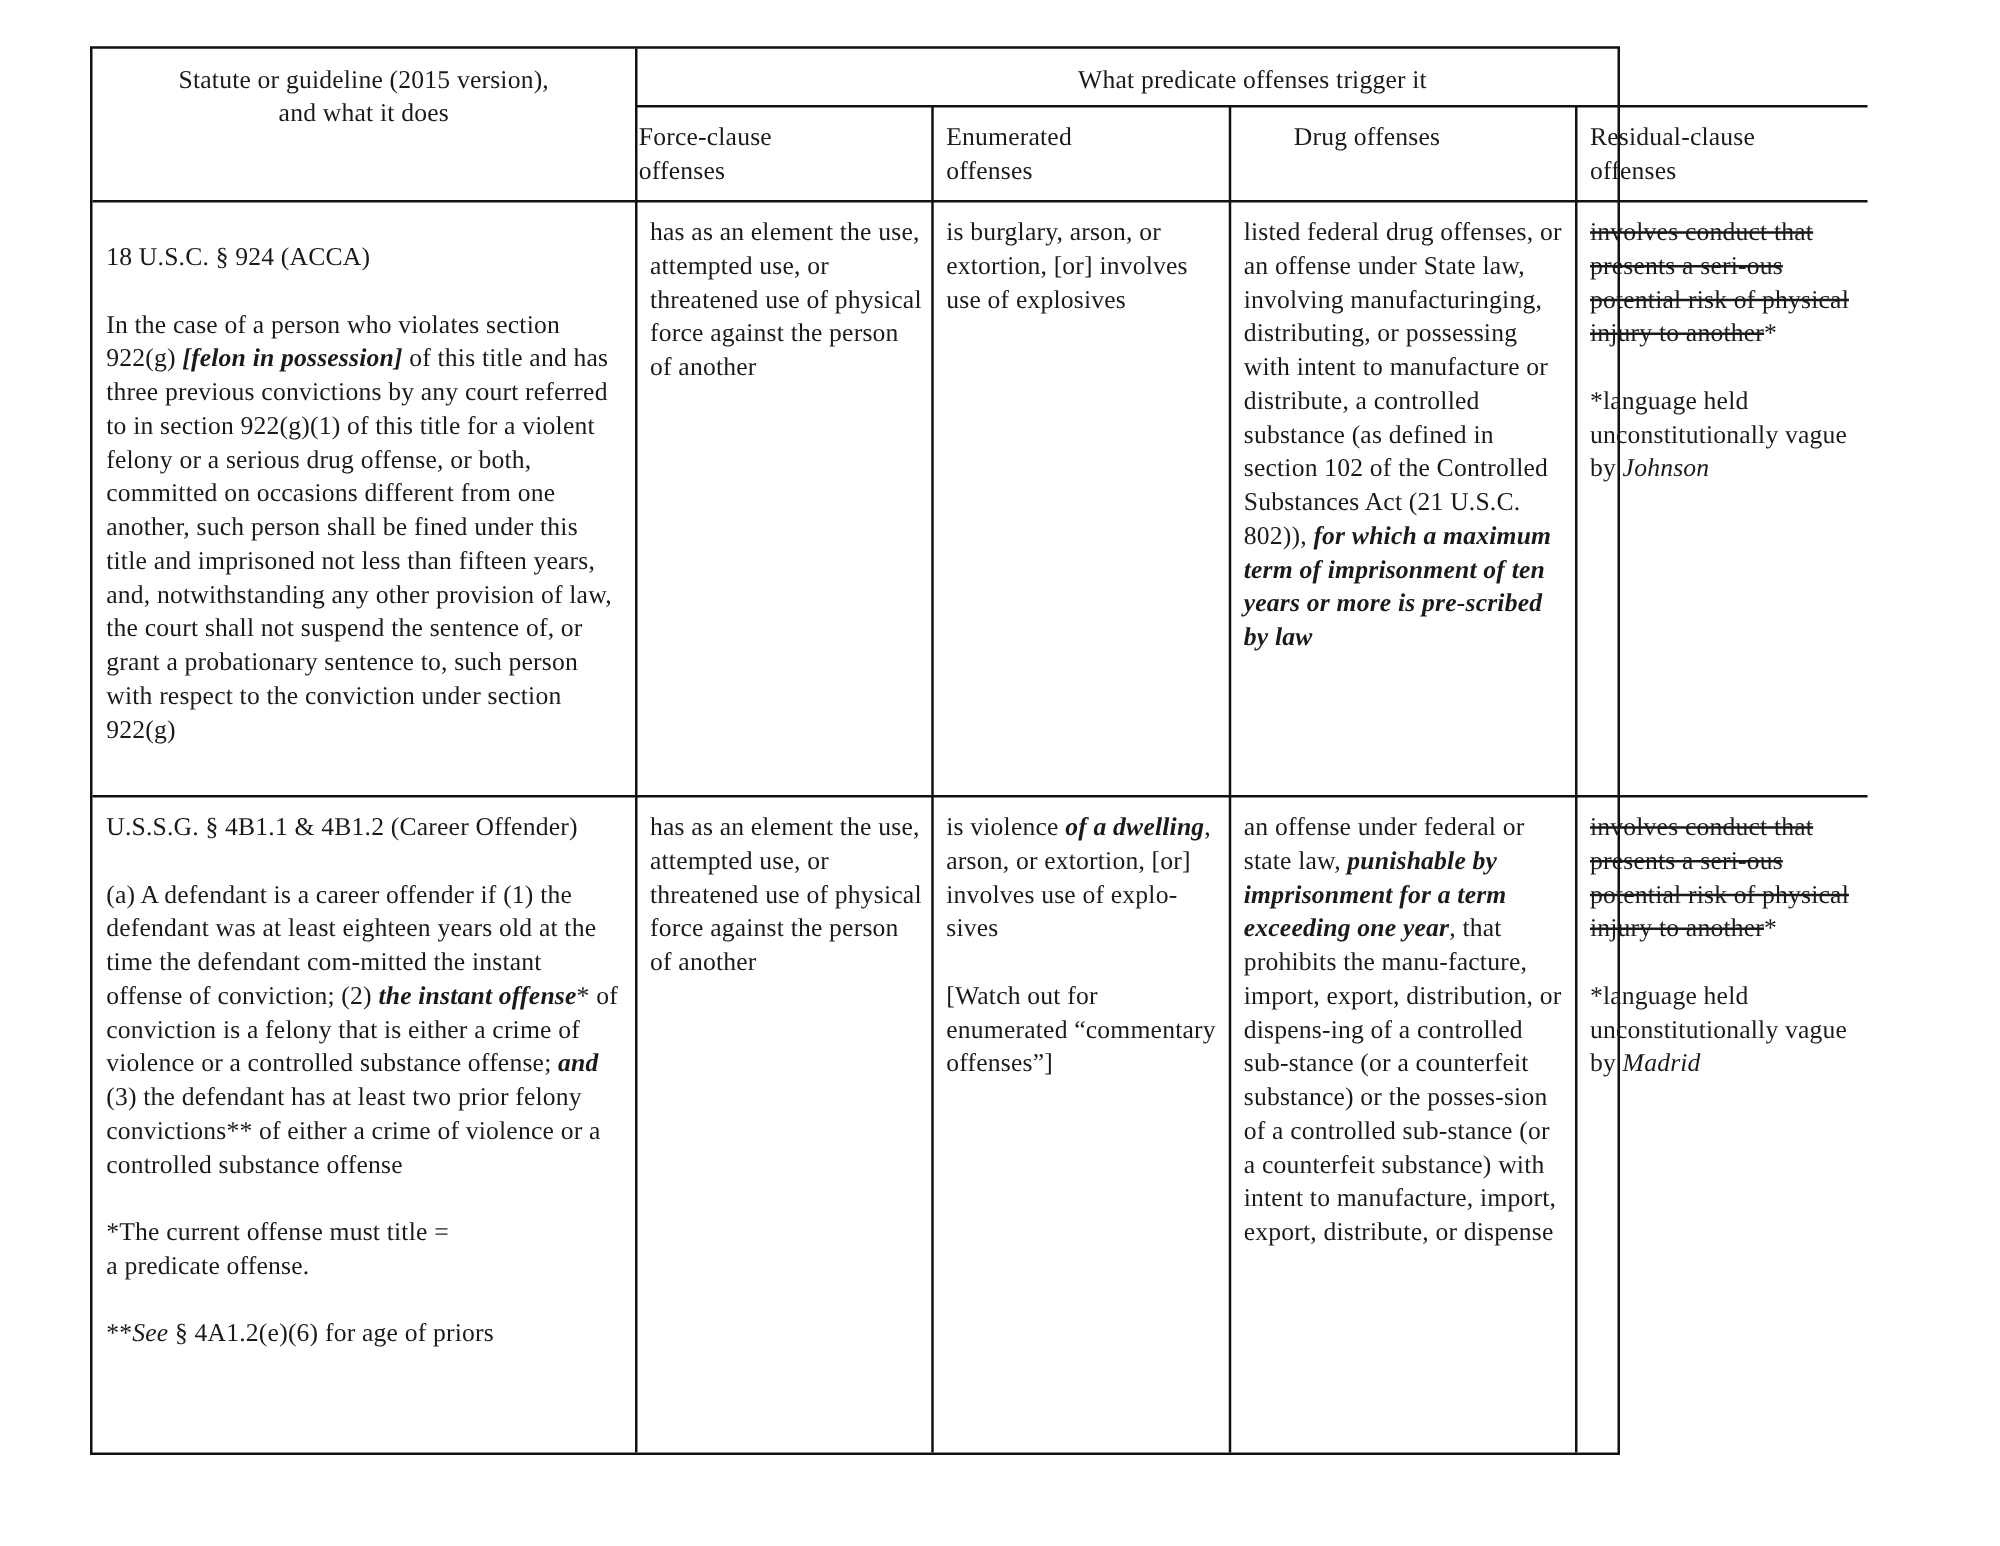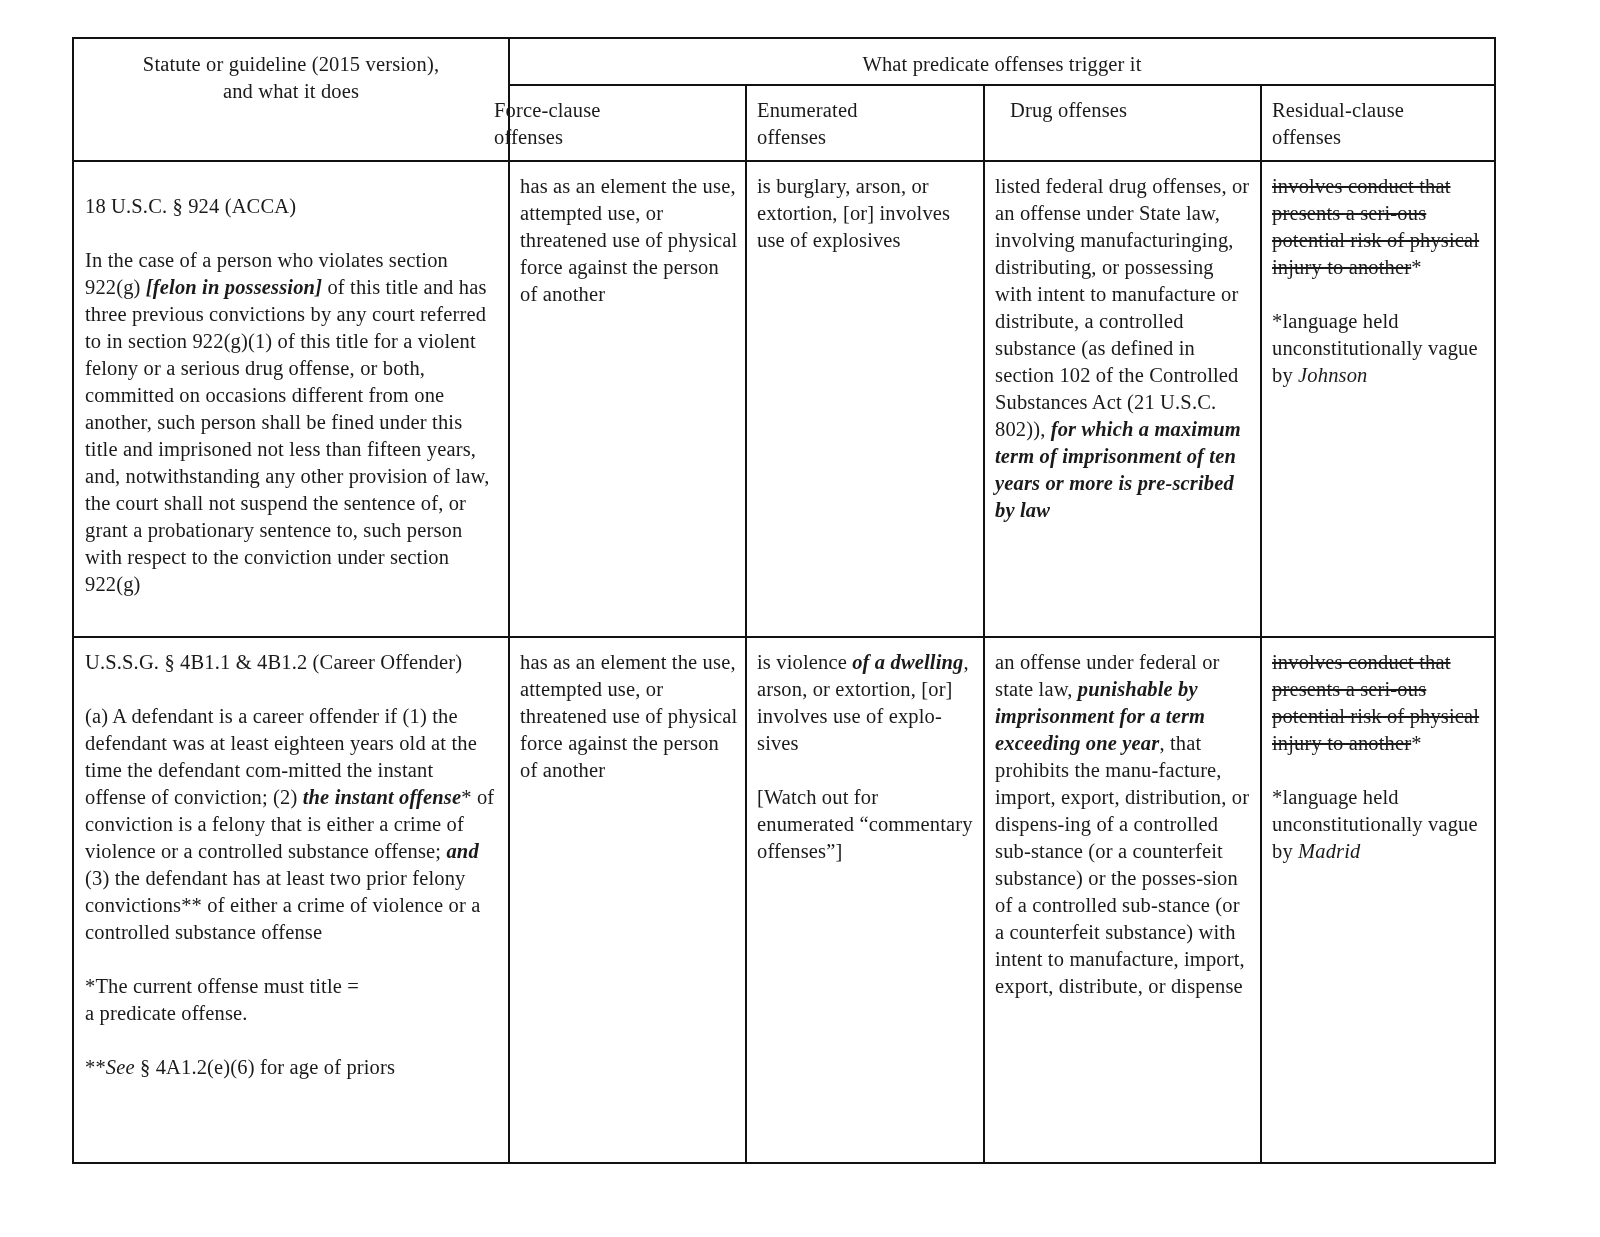--- a/index.html
+++ b/index.html
@@ -1,18 +1,18 @@
 <!DOCTYPE html>
 <html><head>
 <meta charset="utf-8">
 <style>
   html, body { margin:0; padding:0; background:#ffffff; }
   body { width:1600px; height:1237px; position:relative; overflow:hidden;
          font-family:"DejaVu Serif","Liberation Serif",serif; color:#1a1a1a; }
-  .tbl { position:absolute; left:72px; top:37px; width:1424px; height:1127px;
+  .tbl { position:absolute; left:72px; top:37px; width:1224px; height:1127px;
          border:2px solid #111; box-sizing:border-box; }
   .cell { position:absolute; box-sizing:border-box; }
   .vline { position:absolute; width:2px; background:#111; }
   .hline { position:absolute; height:2px; background:#111; }
   .txt { font-family:"Liberation Serif","DejaVu Serif",serif; font-size:20.5px; line-height:27px; letter-spacing:0.15px; }
   .hdr-center { text-align:center; }
   .p { margin:0; white-space:pre-line; }
   .gap { height:27px; }
   .bi { font-weight:bold; font-style:italic; }
   .it { font-style:italic; }
@@ -31,29 +31,29 @@
   <div class="hline" style="left:0; top:121px; width:1420px;"></div>
   <div class="hline" style="left:0; top:597px; width:1420px;"></div>
 
   <div class="cell txt hdr-center" style="left:0; top:12px; width:434px;">
     <p class="p">Statute or guideline (2015 version),
 and what it does</p>
   </div>
   <div class="cell txt hdr-center" style="left:436px; top:12px; width:984px;">
     <p class="p">What predicate offenses trigger it</p>
   </div>
-  <div class="cell txt" style="left:420px; top:58px; width:220px;">
+  <div class="cell txt" style="left:437px; top:58px; width:220px;">
     <p class="p">Force-clause
 offenses</p>
   </div>
   <div class="cell txt" style="left:683px; top:58px; width:220px;">
     <p class="p">Enumerated
 offenses</p>
   </div>
-  <div class="cell txt" style="left:936px; top:58px; width:260px;">
+  <div class="cell txt" style="left:961px; top:58px; width:260px;">
     <p class="p">Drug offenses</p>
   </div>
   <div class="cell txt" style="left:1198px; top:58px; width:220px;">
     <p class="p">Residual-clause
 offenses</p>
   </div>
 
   <div class="cell txt" style="left:11px; top:134px; width:414px;margin-top:20px;">
     <p class="p">18 U.S.C. § 924 (ACCA)</p>
     <div class="gap"></div>

